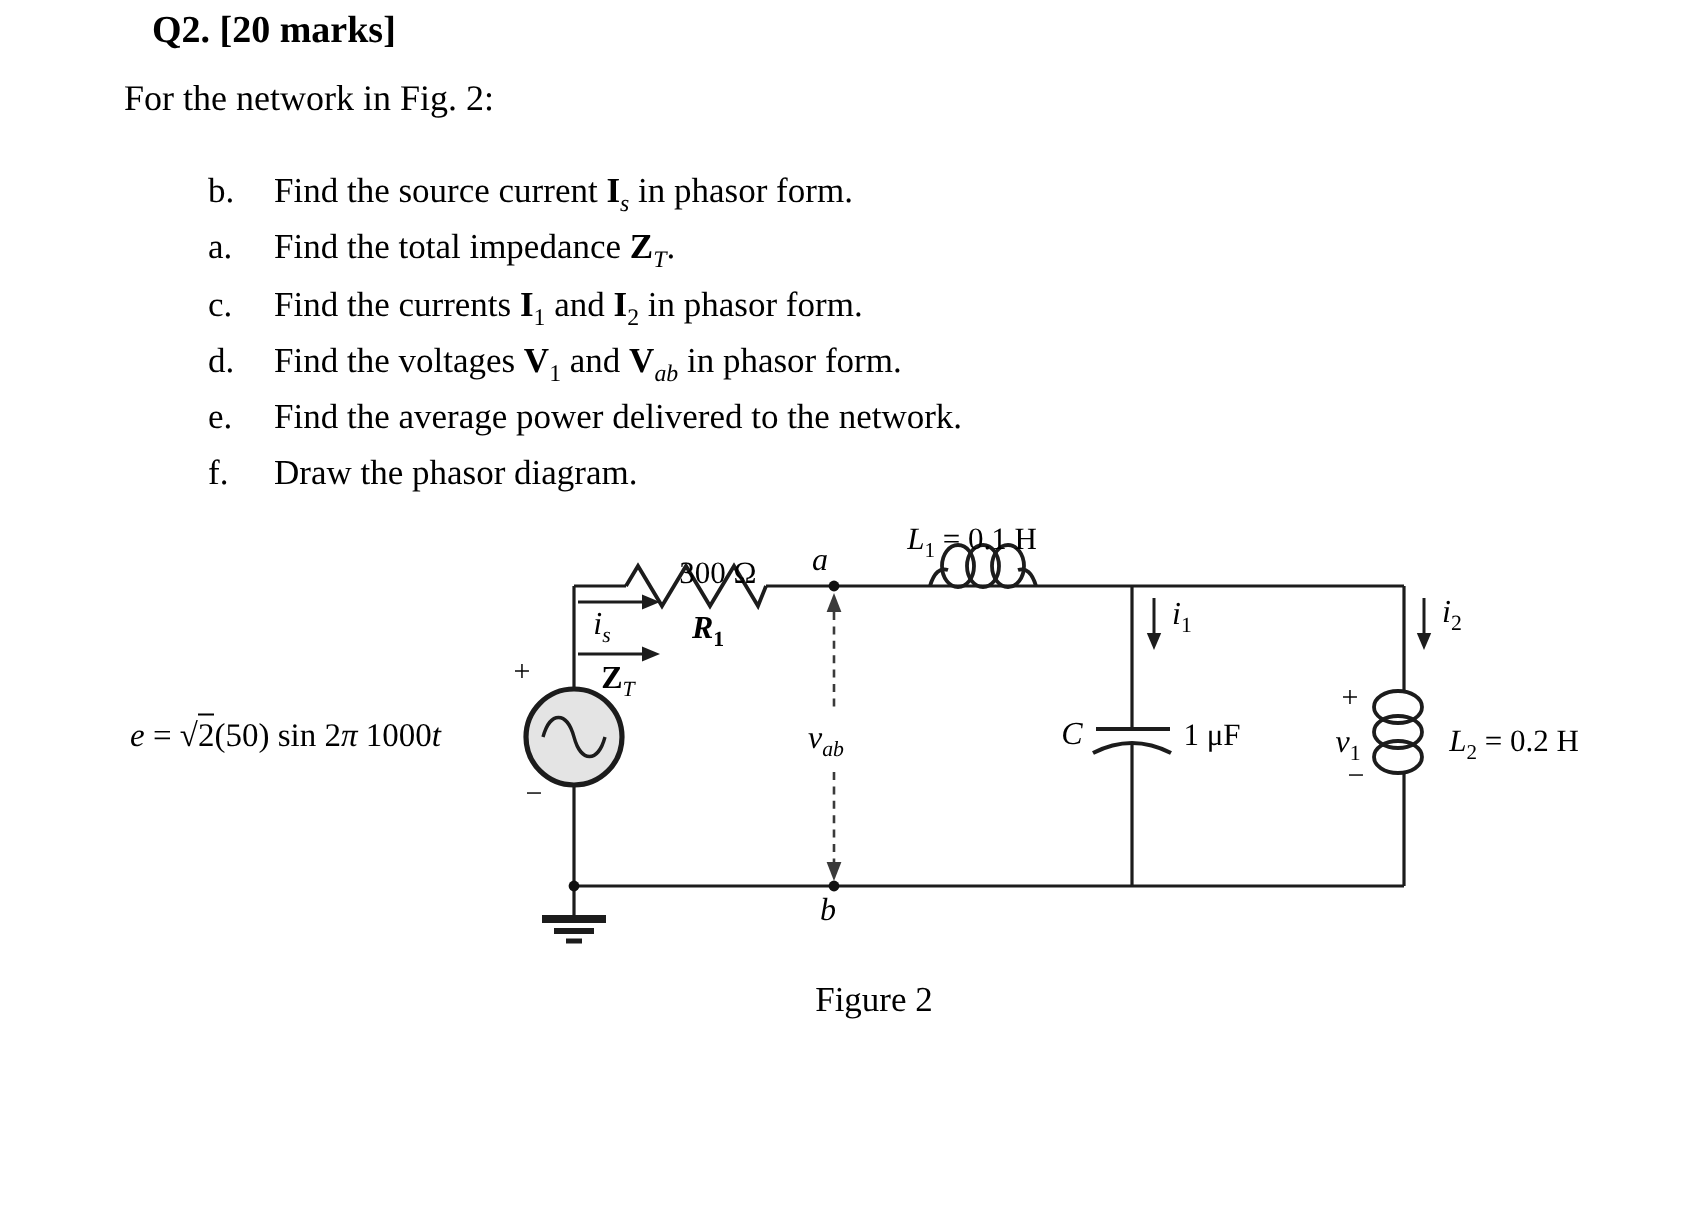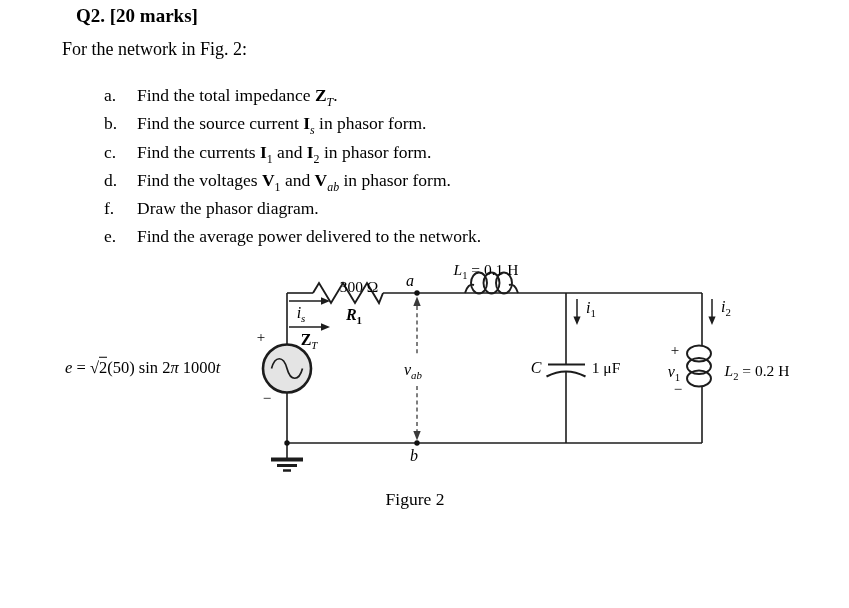--- a/index.html
+++ b/index.html
@@ -23,26 +23,26 @@
   .caption{font-size:17.5px;}
 </style>
 </head>
 <body>
 
 <div class="page">
 
   <div class="title">Q2. [20 marks]</div>
   <div class="intro">For the network in Fig. 2:</div>
   <div id="task-list">
+      <div class="task-row"><span class="task-marker">b.</span><span><span>Find the source current </span><span class="b">I</span><sub class="it">s</sub><span> in phasor form.</span></span></div>
       <div class="task-row"><span class="task-marker">a.</span><span><span>Find the total impedance </span><span class="b">Z</span><sub class="it">T</sub><span>.</span></span></div>
-      <div class="task-row"><span class="task-marker">b.</span><span><span>Find the source current </span><span class="b">I</span><sub class="it">s</sub><span> in phasor form.</span></span></div>
       <div class="task-row"><span class="task-marker">c.</span><span><span>Find the currents </span><span class="b">I</span><sub>1</sub><span> and </span><span class="b">I</span><sub>2</sub><span> in phasor form.</span></span></div>
       <div class="task-row"><span class="task-marker">d.</span><span><span>Find the voltages </span><span class="b">V</span><sub>1</sub><span> and </span><span class="b">V</span><sub class="it">ab</sub><span> in phasor form.</span></span></div>
+      <div class="task-row"><span class="task-marker">e.</span><span><span>Find the average power delivered to the network.</span></span></div>
       <div class="task-row"><span class="task-marker">f.</span><span><span>Draw the phasor diagram.</span></span></div>
-      <div class="task-row"><span class="task-marker">e.</span><span><span>Find the average power delivered to the network.</span></span></div>
     </div>
 
   <div>
     <svg class="csvg" width="849" height="608" viewBox="0 0 849 608">
       <g stroke="#1c1c1c" stroke-width="1.6" fill="none">
 
         <path d="M287,293 H313"></path>
         <path stroke-width="1.9" d="M313,293 l6,-10 l12,20 l12,-20 l12,20 l12,-20 l12,20 l4,-10"></path>
         <path d="M383,293 H702"></path>
 
@@ -138,15 +138,15 @@
 
     <div class="clabel it" style="left:536px;top:368px;">C</div>
     <div class="clabel sm" style="left:606px;top:368px;">1 μF</div>
 
     <div class="clabel pm" style="left:675px;top:350px;">+</div>
     <div class="clabel" style="left:674px;top:372px;"><span class="it">v</span><sub>1</sub></div>
     <div class="clabel pm" style="left:678px;top:389px;">−</div>
 
     <div class="clabel sm" style="left:757px;top:371px;"><span class="it">L</span><sub>2</sub><span> = 0.2 H</span></div>
 
-    <div class="clabel caption" style="left:415px;top:500px;">Figure 2</div>
+    <div class="clabel caption" style="left:437px;top:500px;">Figure 2</div>
   </div>
 </div>
 
 </body></html>

